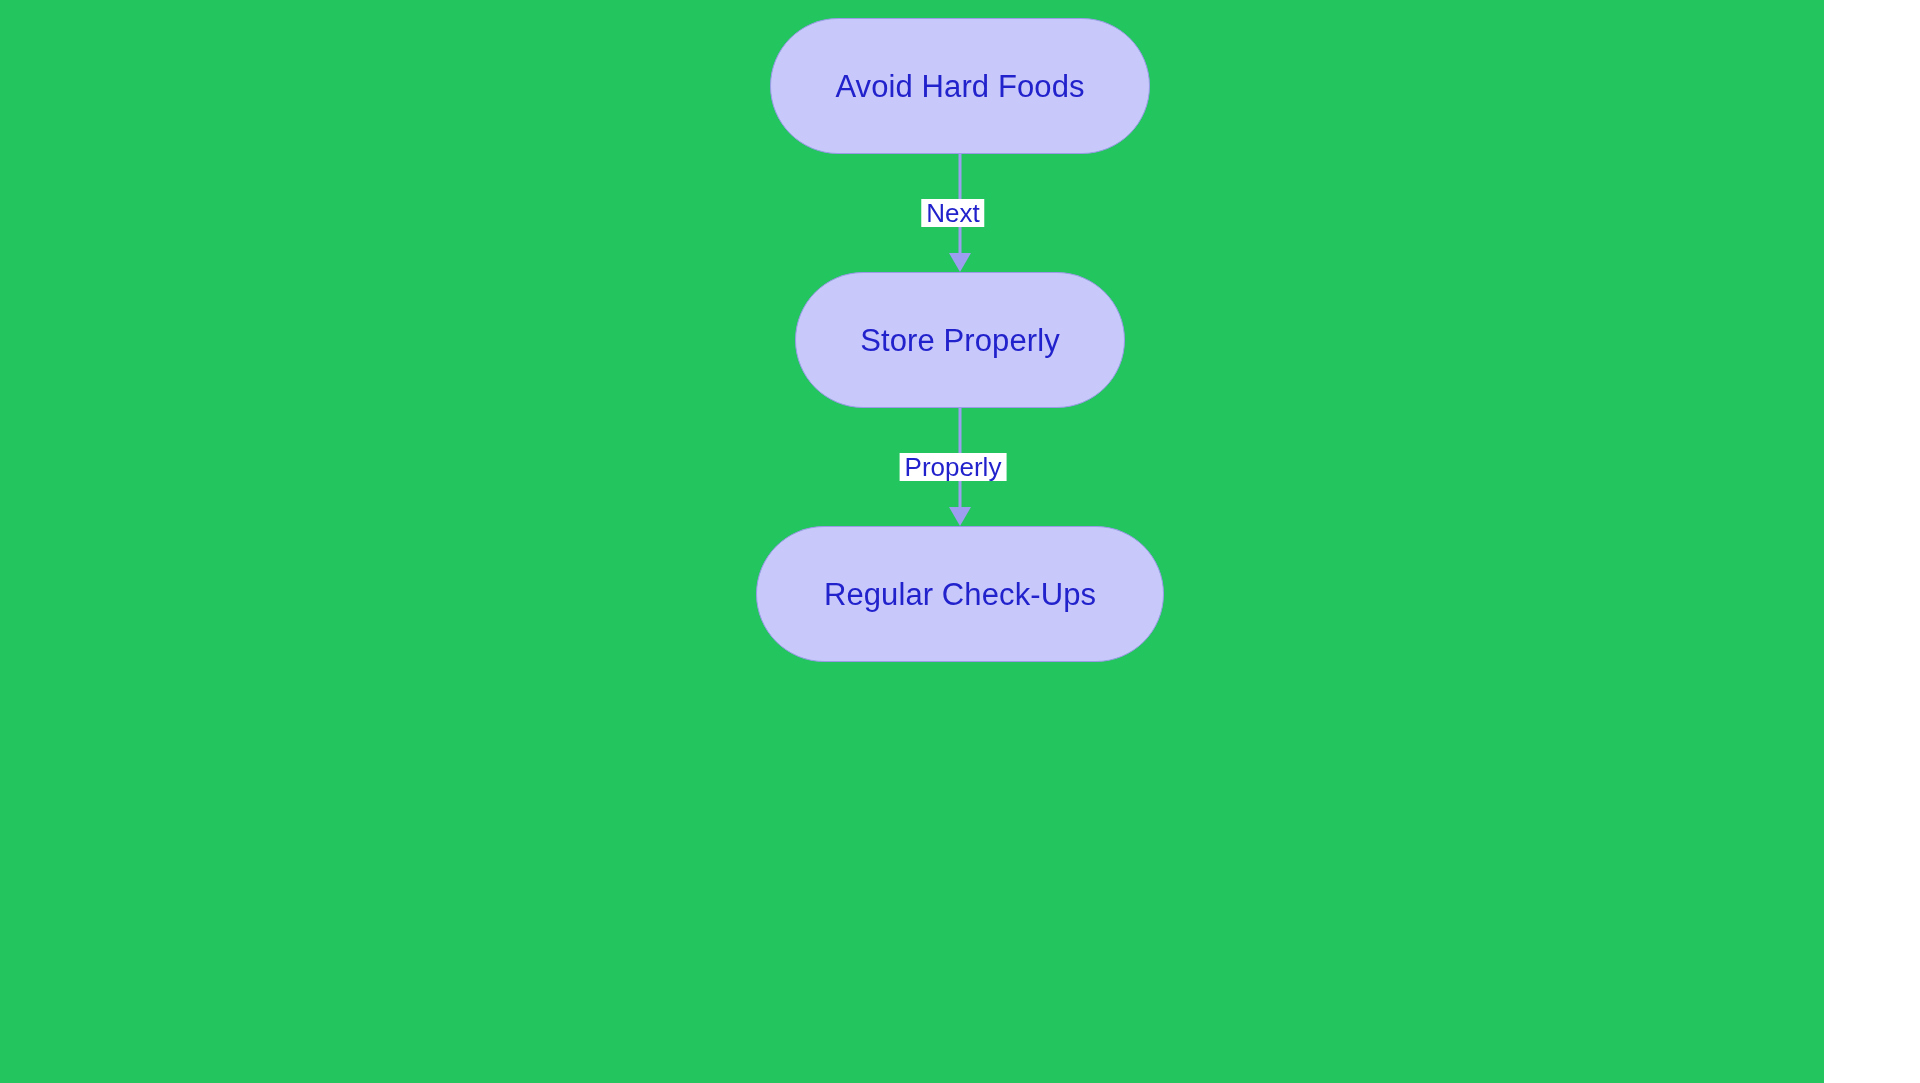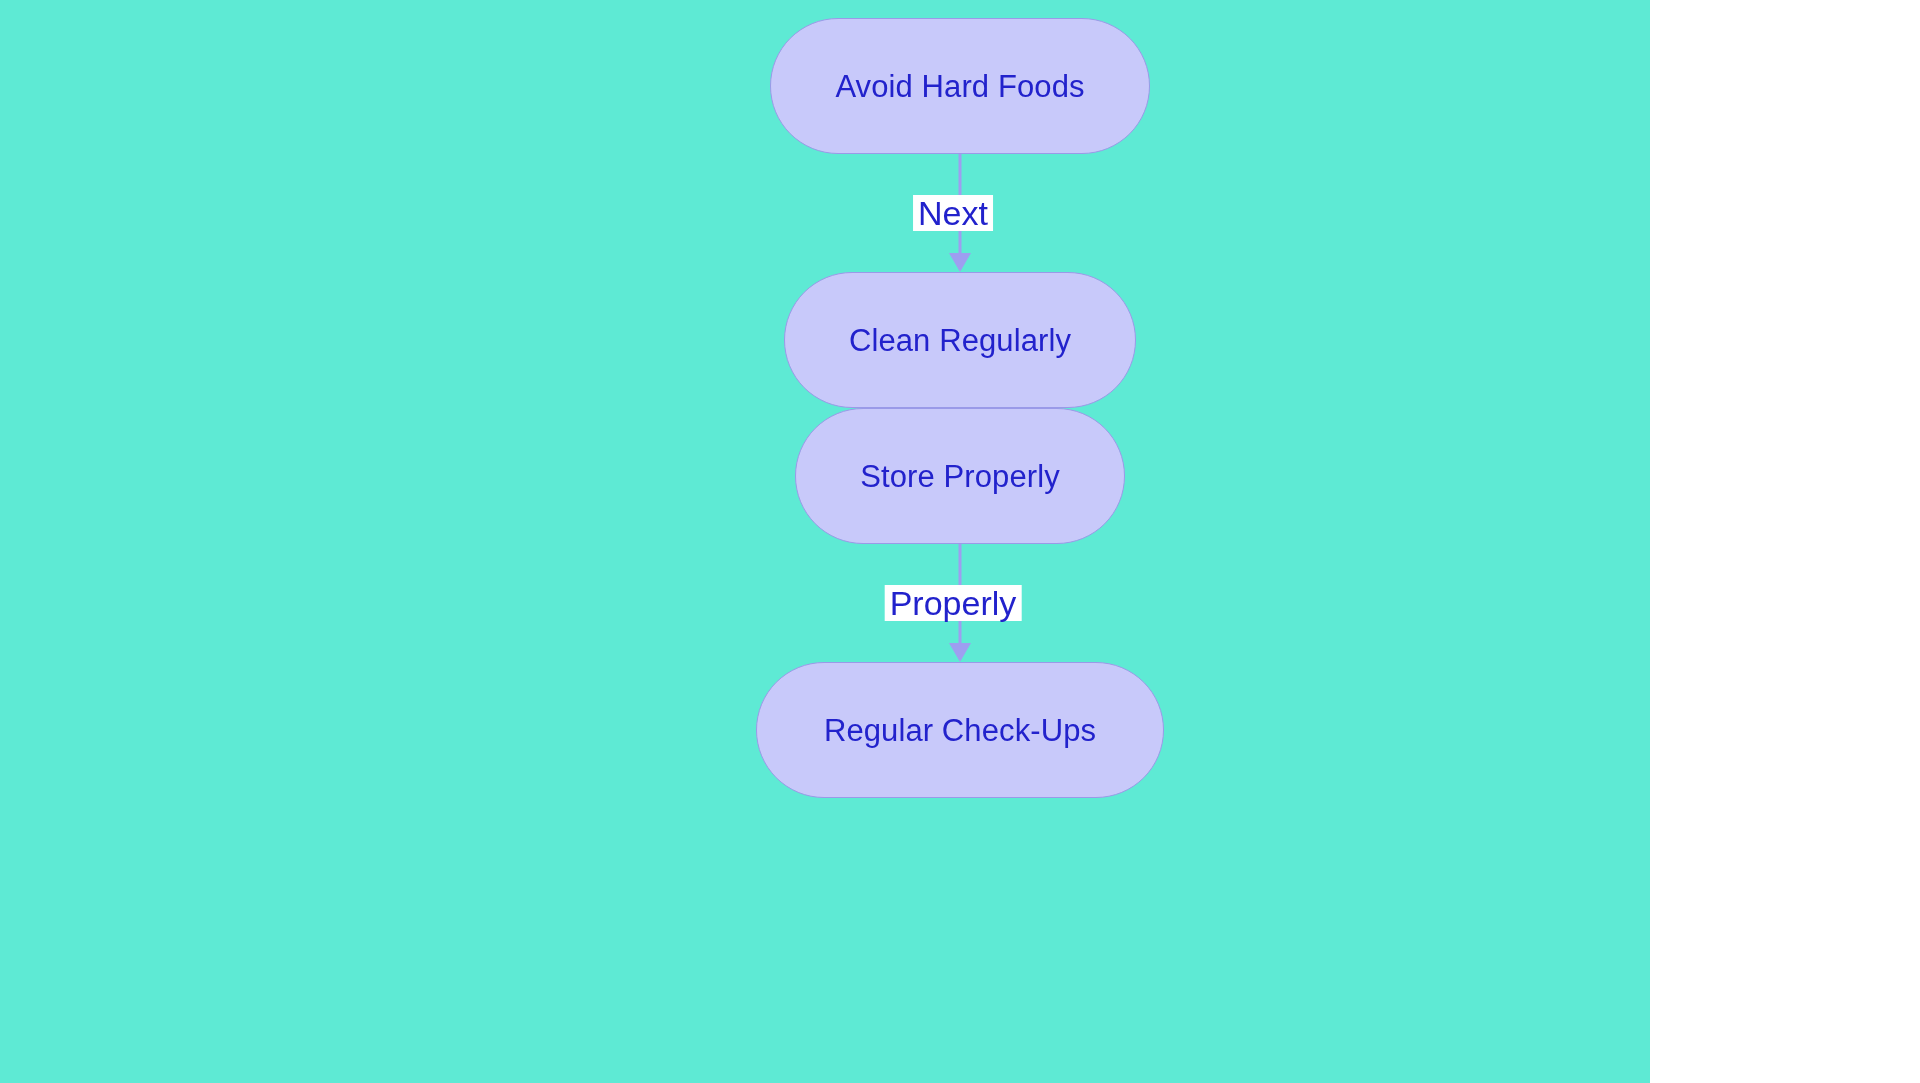--- a/index.html
+++ b/index.html
@@ -10,23 +10,23 @@
   }
   body {
     width: 1920px;
     height: 1083px;
     overflow: hidden;
     font-family: "Liberation Sans", sans-serif;
   }
 
   #flow-root {
     position: relative;
-    width: 1650px;
+    width: 1824px;
     height: 1083px;
-    background: #5eead4;
+    background: #22c55e;
   }
 
   .flow-column {
     position: absolute;
     left: 0;
     top: 0;
     width: 1920px;
     height: 1083px;
     display: flex;
     flex-direction: column;
@@ -89,44 +89,41 @@
   .edge-label {
     position: absolute;
     left: 50%;
     top: 50%;
     transform: translate(-50%, -50%);
     margin-left: -7px;
     color: #2222cc;
     background: #ffffff;
     padding: 1px 5px;
     font-family: "Liberation Sans", sans-serif;
-    font-size: 34px;
+    font-size: 26px;
     line-height: 1;
     white-space: nowrap;
   }
 </style>
 </head>
 <body>
 
 <div id="flow-root">
   <div class="flow-column">
 
     <div class="node node-1">
       <span class="node-label">Avoid Hard Foods</span>
     </div>
 
     <div class="edge edge-1">
       <div class="edge-line"></div>
       <div class="edge-arrowhead"></div>
       <span class="edge-label">Next</span>
     </div>
 
-    <div class="node node-2">
-      <span class="node-label">Clean Regularly</span>
-    </div>
 
 
     <div class="node node-3">
       <span class="node-label">Store Properly</span>
     </div>
 
     <div class="edge edge-3">
       <div class="edge-line"></div>
       <div class="edge-arrowhead"></div>
       <span class="edge-label">Properly</span>

